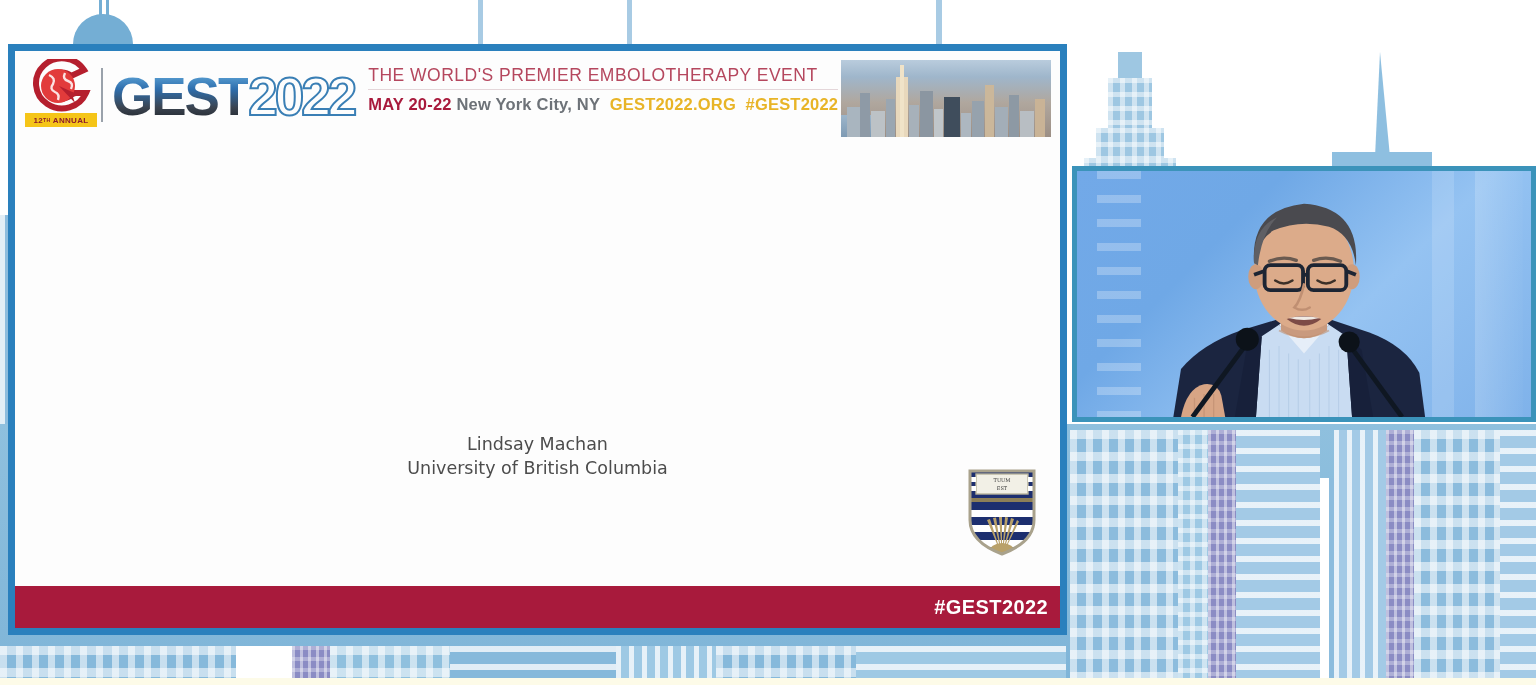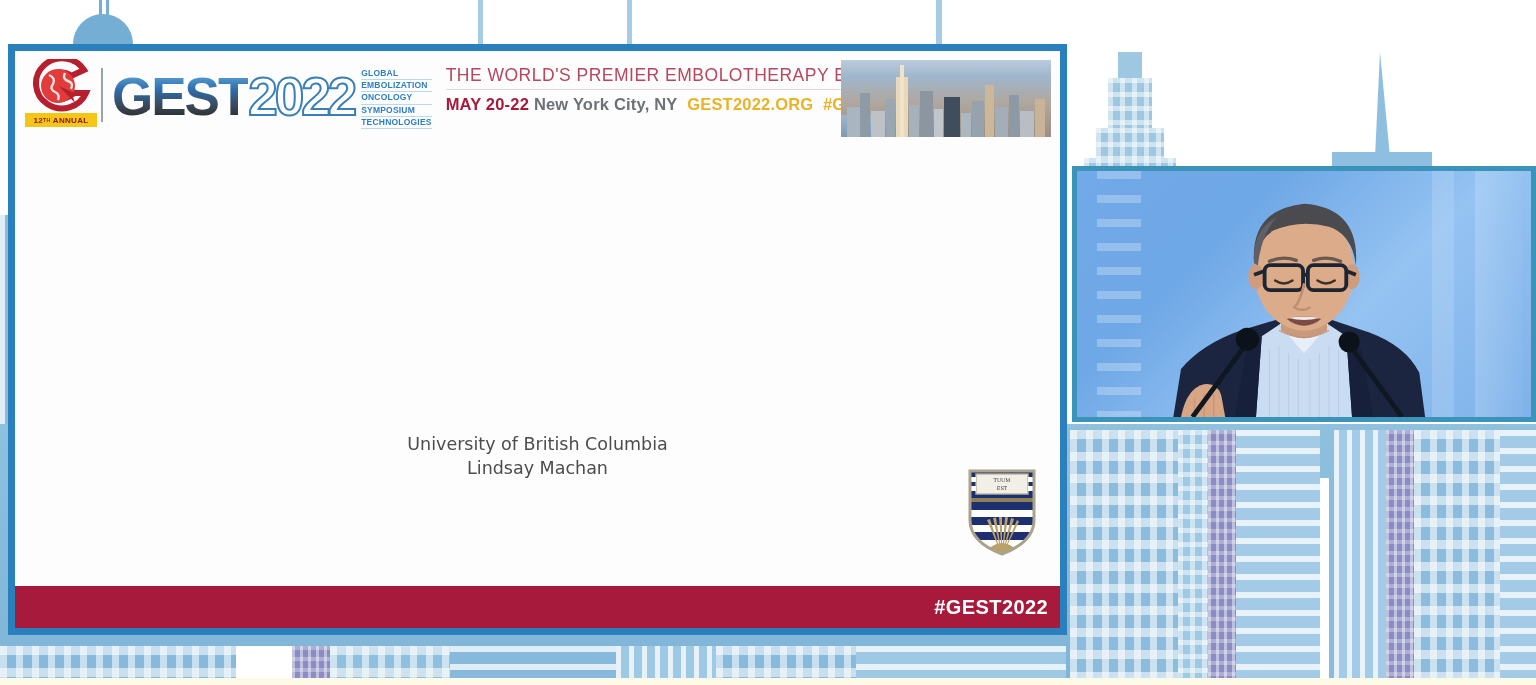--- a/index.html
+++ b/index.html
@@ -219,27 +219,20 @@
           <div class="annual-badge">
             <span>12</span><sup>TH</sup>&nbsp;<span>ANNUAL</span>
           </div>
         </div>
 
         <div class="logo-divider"></div>
 
         <div class="gest-word">GEST</div>
         <div class="gest-year">2022</div>
 
-        <div id="gest-sub">
-          <div>GLOBAL</div>
-          <div>EMBOLIZATION</div>
-          <div>ONCOLOGY</div>
-          <div>SYMPOSIUM</div>
-          <div>TECHNOLOGIES</div>
-        </div>
       </div>
 
       <div id="tagline-block">
         <div id="tagline">THE WORLD'S PREMIER EMBOLOTHERAPY EVENT</div>
         <div id="tagline-2">
           <span class="mdate">MAY 20-22</span>
           <span class="city">New York City, NY</span>&nbsp;
           <span class="site">GEST2022.ORG</span>&nbsp;
           <span class="tag">#GEST2022</span>
         </div>
@@ -265,22 +258,22 @@
         <div class="nyc-b" style="left:179px;width:14px; height:26px; background:#b8bec3;"></div>
         <div class="nyc-b" style="left:194px;width:10px; height:38px; background:#c9b396;"></div>
         <div class="nyc-b" style="left:59px; width:4px;  height:72px; background:#f0e3c8;"></div>
       </div>
     </div>
 
     <div id="slide-title">
     </div>
 
     <div id="slide-authors">
+      <div>Lindsay Machan</div>
       <div>University of British Columbia</div>
-      <div>Lindsay Machan</div>
     </div>
 
     <div id="ubc-crest">
       <svg viewBox="0 0 72 88" xmlns="http://www.w3.org/2000/svg">
         <defs>
           <clipPath id="shieldClip">
             <path d="M4 3 H68 V52 C68 70 52 80 36 86 C20 80 4 70 4 52 Z"></path>
           </clipPath>
         </defs>
         <g clip-path="url(#shieldClip)">

